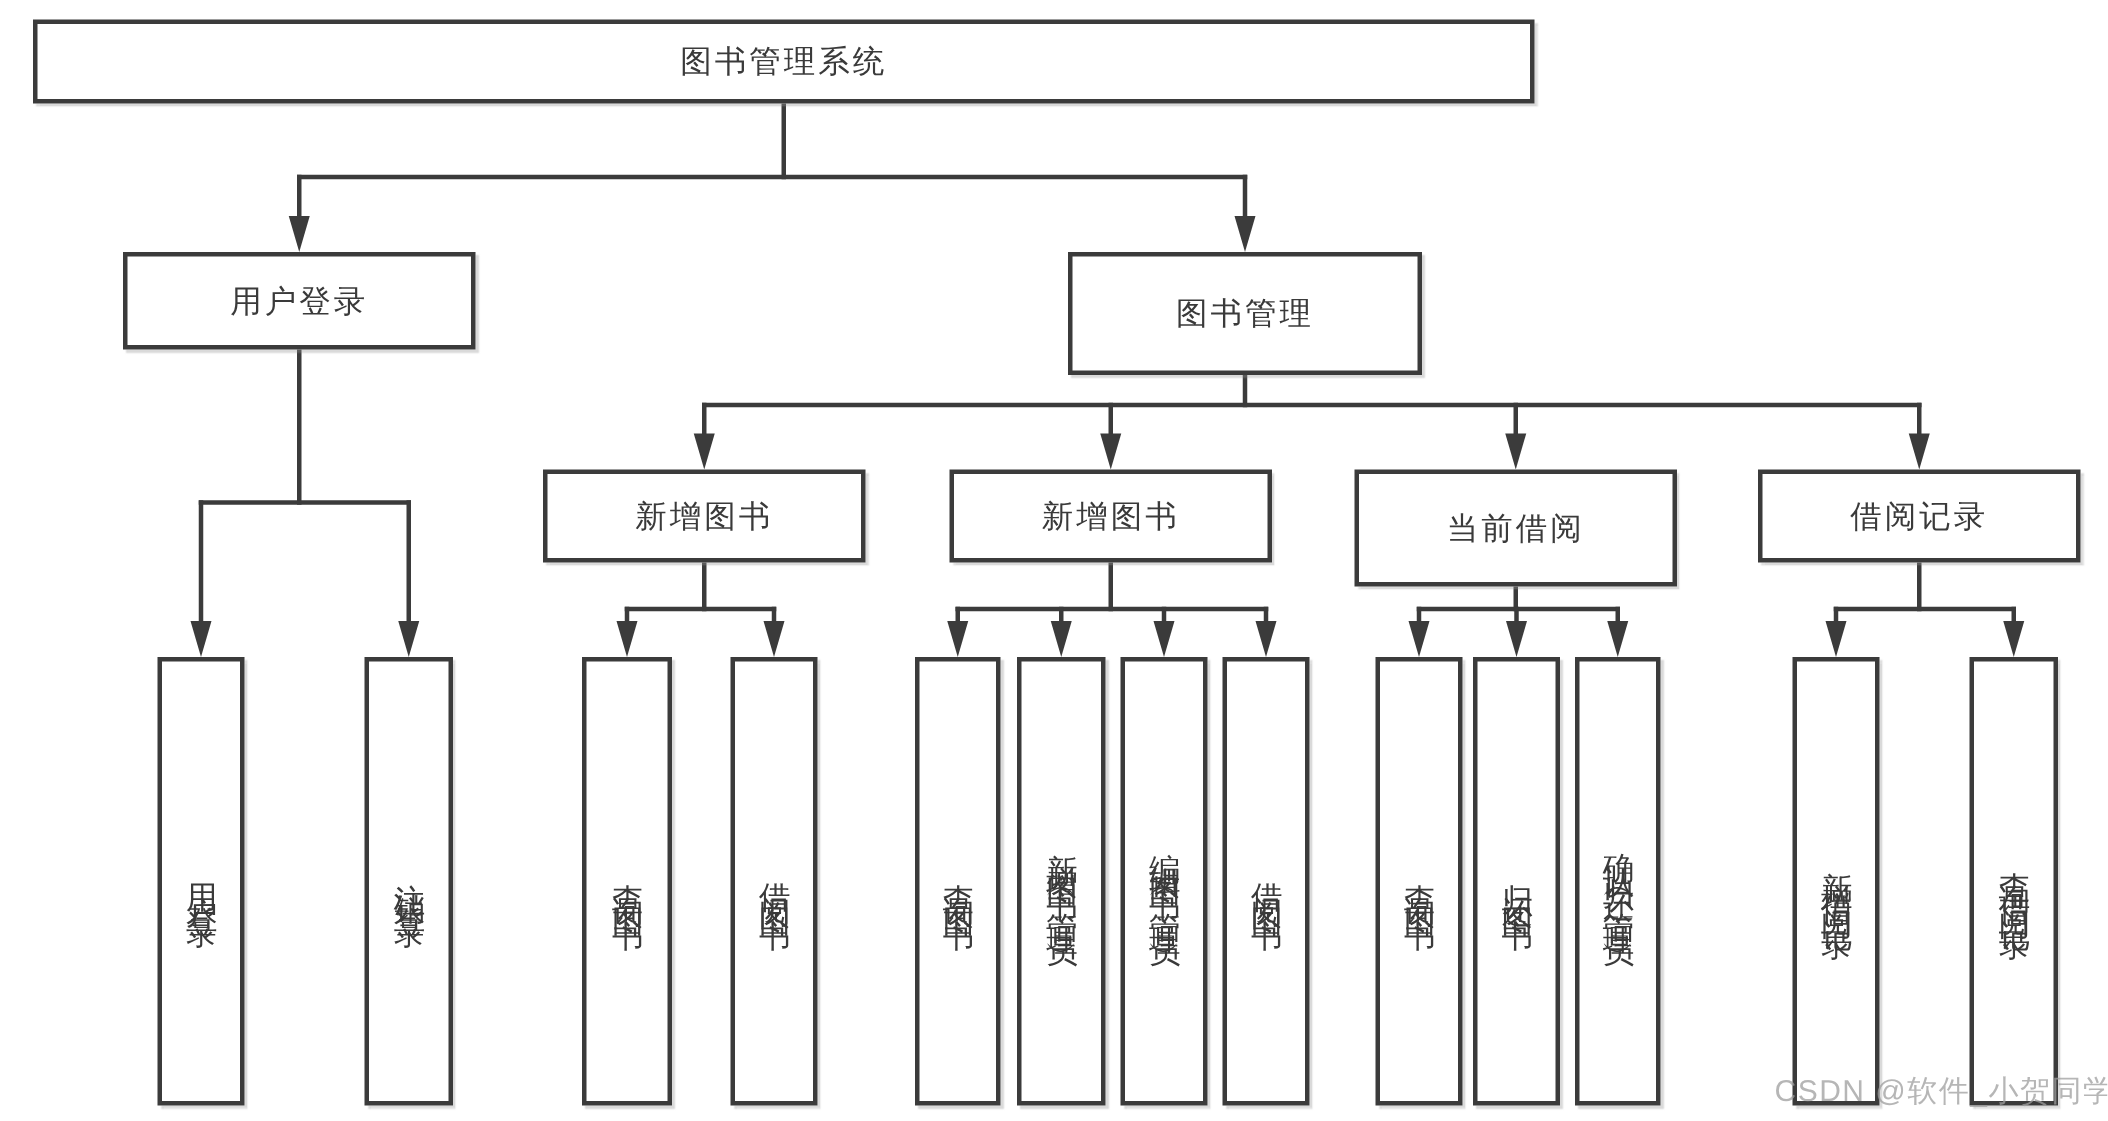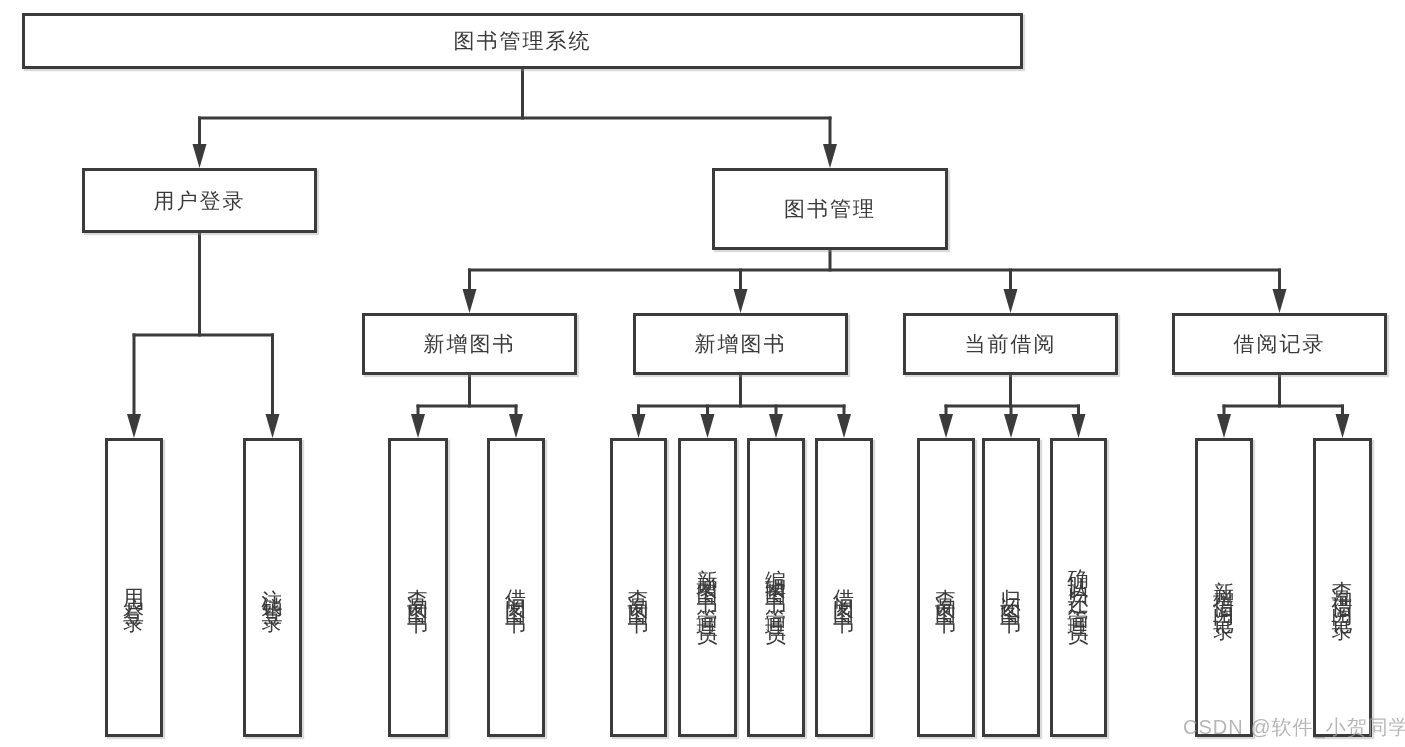--- a/index.html
+++ b/index.html
@@ -128,21 +128,21 @@
   <div class="box hbox" style="left:712px; top:168px; width:236px; height:82px;">
     <span>图书管理</span>
   </div>
 
   <div class="box hbox" style="left:362px; top:313px; width:215px; height:62px;">
     <span>新增图书</span>
   </div>
   <div class="box hbox" style="left:633px; top:313px; width:215px; height:62px;">
     <span>新增图书</span>
   </div>
-  <div class="box hbox" style="left:903px; top:313px; width:215px; height:62px;">
+  <div class="box hbox" style="left:903px; top:313px; width:215px; height:78px;">
     <span>当前借阅</span>
   </div>
   <div class="box hbox" style="left:1172px; top:313px; width:215px; height:62px;">
     <span>借阅记录</span>
   </div>
 
   <div class="box leaf" style="left:105px; top:438px; width:58px; height:299px;">
     <span>用户登录</span>
   </div>
   <div class="box leaf" style="left:243px; top:438px; width:59px; height:299px;">

